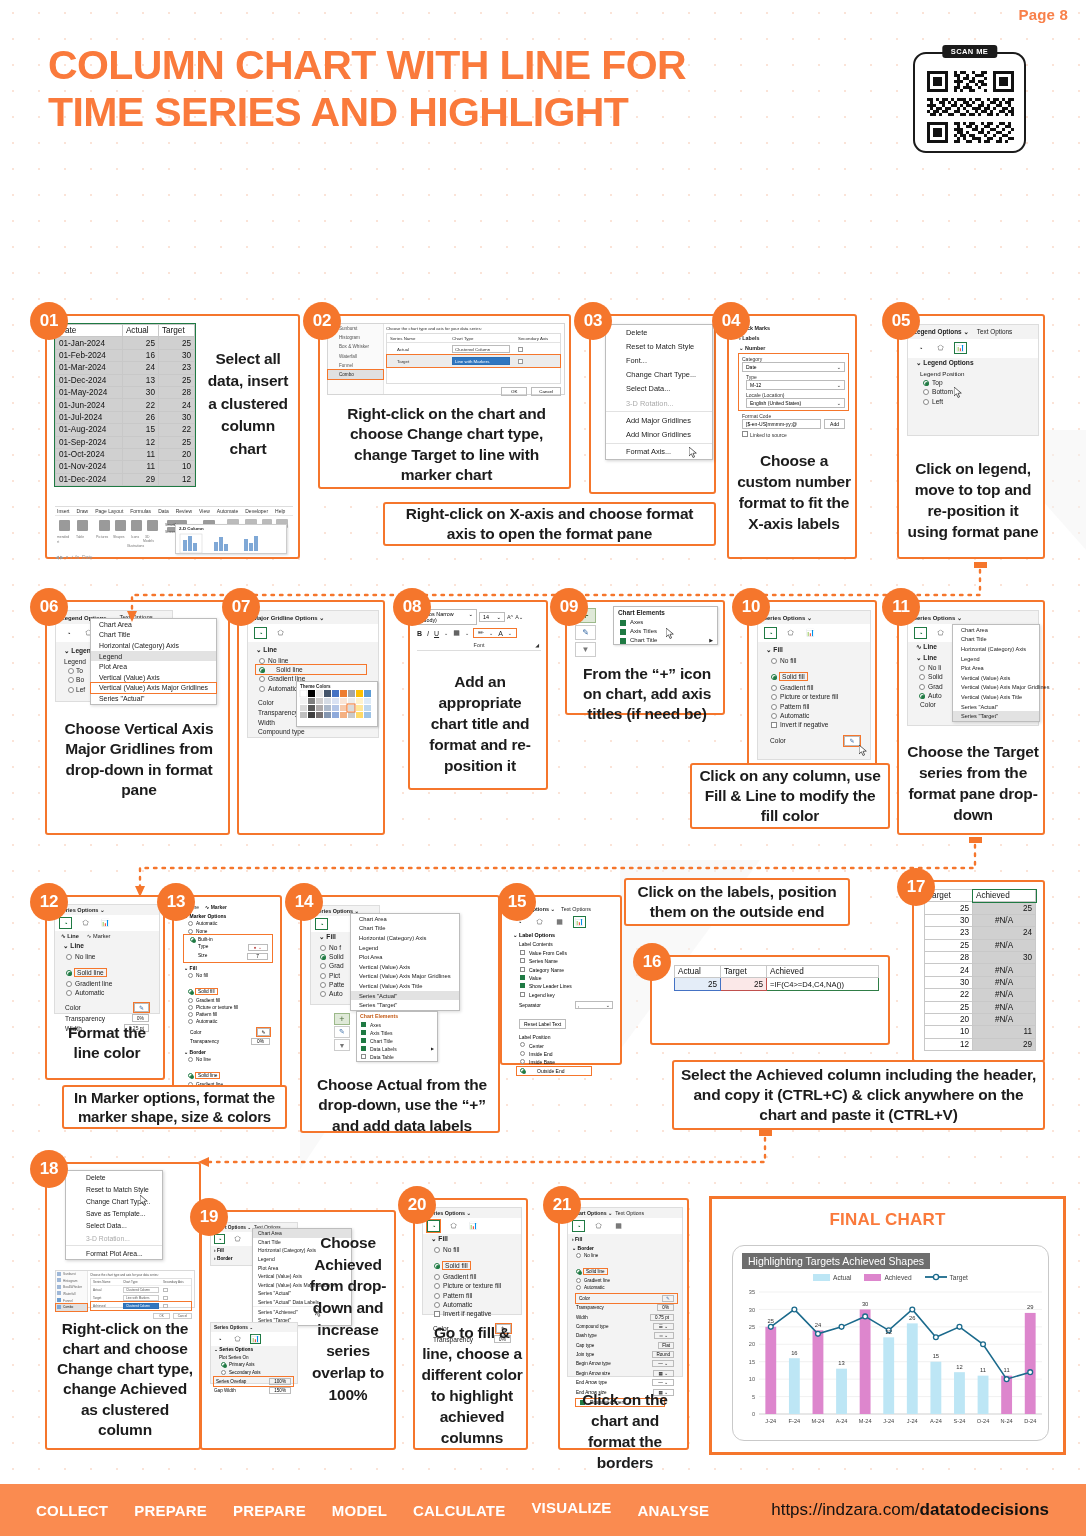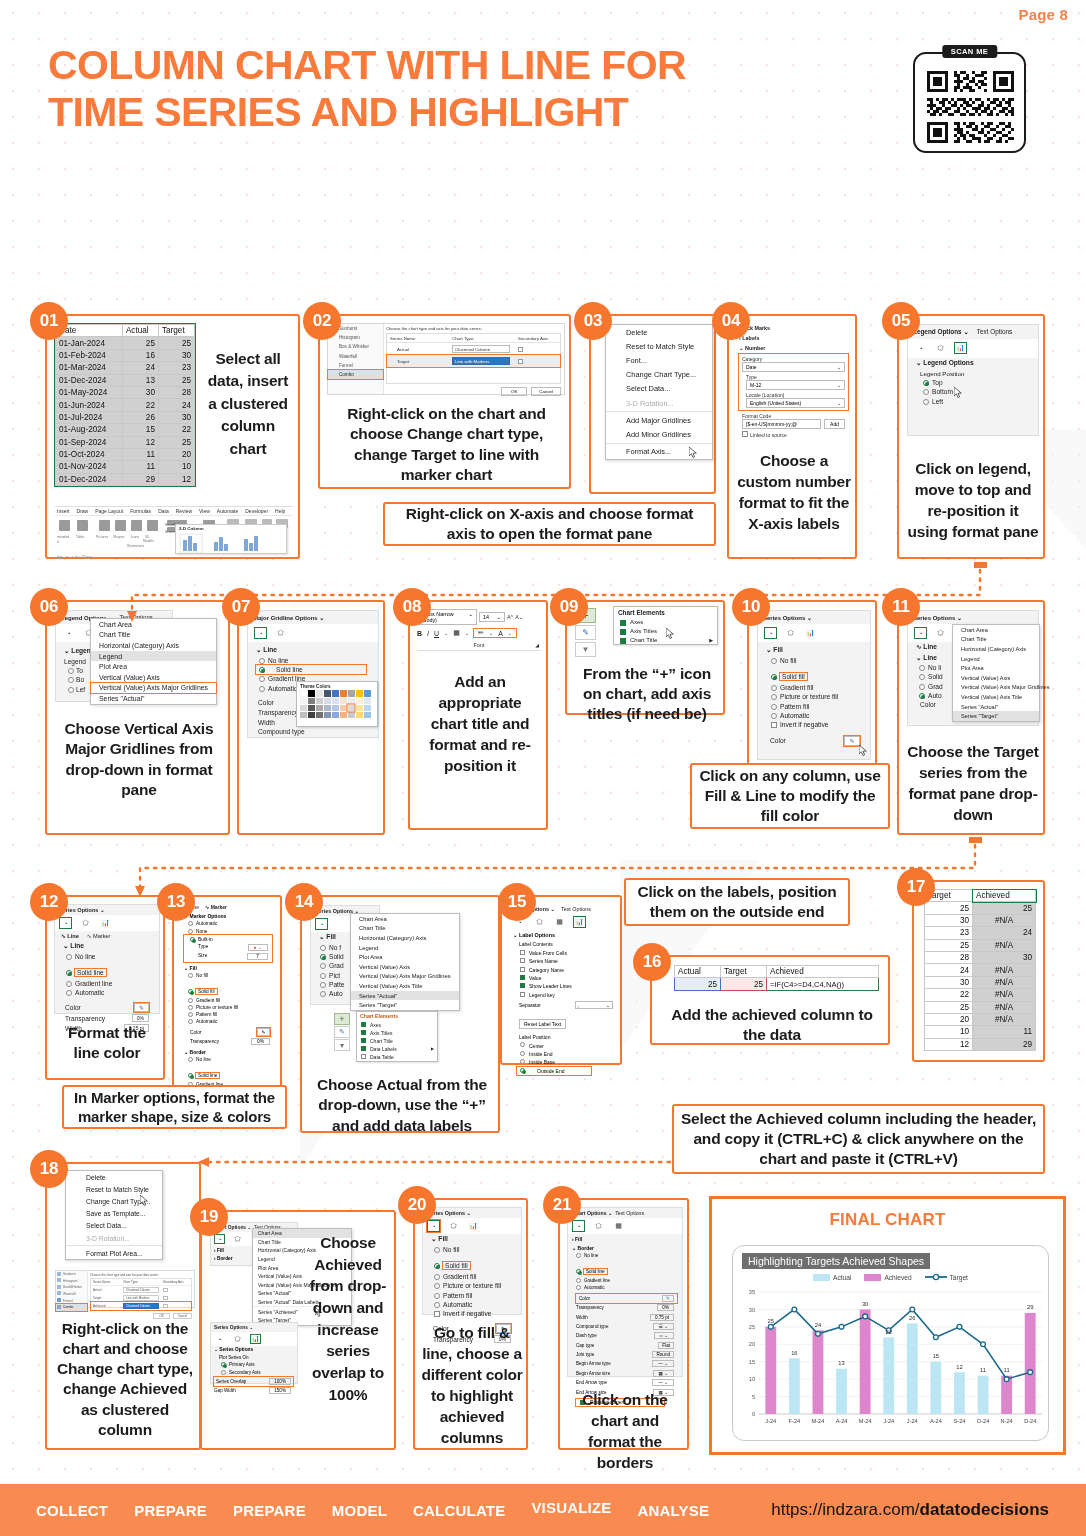--- a/index.html
+++ b/index.html
@@ -739,21 +739,21 @@
               <rect x="59" y="22" width="7" height="6" fill="#ffd966"></rect>
             <rect x="67" y="22" width="7" height="6" fill="#9dc3e6"></rect>
           </g>
           <rect x="50" y="14" width="8" height="8" fill="none" stroke="#f5762c" stroke-width="1"></rect>
         </svg>
       </div>
     </div>
   </div>
   <div class="badge" style="left:222px;top:588px;">07</div>
 
-  <div class="card" style="left:408px;top:600px;width:140px;height:230px;">
+  <div class="card" style="left:408px;top:600px;width:140px;height:190px;">
     <div style="position:absolute;left:7px;top:7px;width:124px;height:50px;background:#fff;">
       <div style="display:flex;align-items:center;gap:2px;font-size:5.4px;">
         <span style="border:.5px solid #bbb;padding:1px 3px;width:60px;display:flex;justify-content:space-between;">
             <span>Aptos Narrow (Body)</span>
             <span>⌄</span>
           </span>
         <span style="border:.5px solid #bbb;padding:1px 3px;width:26px;display:flex;justify-content:space-between;">
             <span>14</span>
             <span>⌄</span>
           </span>
@@ -1048,21 +1048,20 @@
           <th>Achieved</th>
         </tr>
         <tr>
           <td class="num" style="background:#e4edf8;border:1px solid #4472c4;">25</td>
           <td class="num" style="background:#fbe8e8;border:1px solid #c0504d;">25</td>
           <td style="border:1px solid #2f7d46;font-size:7.6px;">=IF(C4&gt;=D4,C4,NA())</td>
         </tr>
       </tbody>
         </table>
     </div>
-    <div class="captxt" style="position:absolute;left:10px;top:48px;width:220px;font-size:15.5px;line-height:1.28;">Add the achieved column to the data</div>
   </div>
   <div class="badge" style="left:633px;top:943px;">16</div>
 
   <div class="card" style="left:912px;top:880px;width:133px;height:182px;">
     <div class="xl" style="left:10px;top:7px;width:112px;">
       <table class="xl-tbl" style="table-layout:fixed;">
         <tbody>
             <tr>
           <th style="width:48px;">Target</th>
           <th class="sel-border">Achieved</th>
@@ -1113,21 +1112,21 @@
             </tr>
         <tr>
               <td class="num">12</td>
               <td class="num" style="background:#d0d0d0;">29</td>
             </tr>
       </tbody>
         </table>
     </div>
   </div>
   <div class="badge" style="left:897px;top:868px;">17</div>
-  <div class="callout" style="left:672px;top:1060px;width:373px;height:70px;margin-top:44px;">
+  <div class="callout" style="left:672px;top:1060px;width:373px;height:70px;">
     <div class="captxt" style="font-size:15.5px;width:360px;line-height:1.3;">Select the Achieved column including the header, and copy it (CTRL+C) &amp; click anywhere on the chart and paste it (CTRL+V)</div>
   </div>
 
   <div class="card" style="left:45px;top:1162px;width:156px;height:288px;">
     <div class="menu" style="left:18px;top:6px;width:98px;">
       <div class="menu-it" style="font-size:6.8px;">Delete</div>
       <div class="menu-it" style="font-size:6.8px;">Reset to Match Style</div>
       <div class="menu-it" style="font-size:6.8px;">Change Chart Type...</div>
       <div class="menu-it" style="font-size:6.8px;">Save as Template...</div>
       <div class="menu-it" style="font-size:6.8px;">Select Data...</div>

